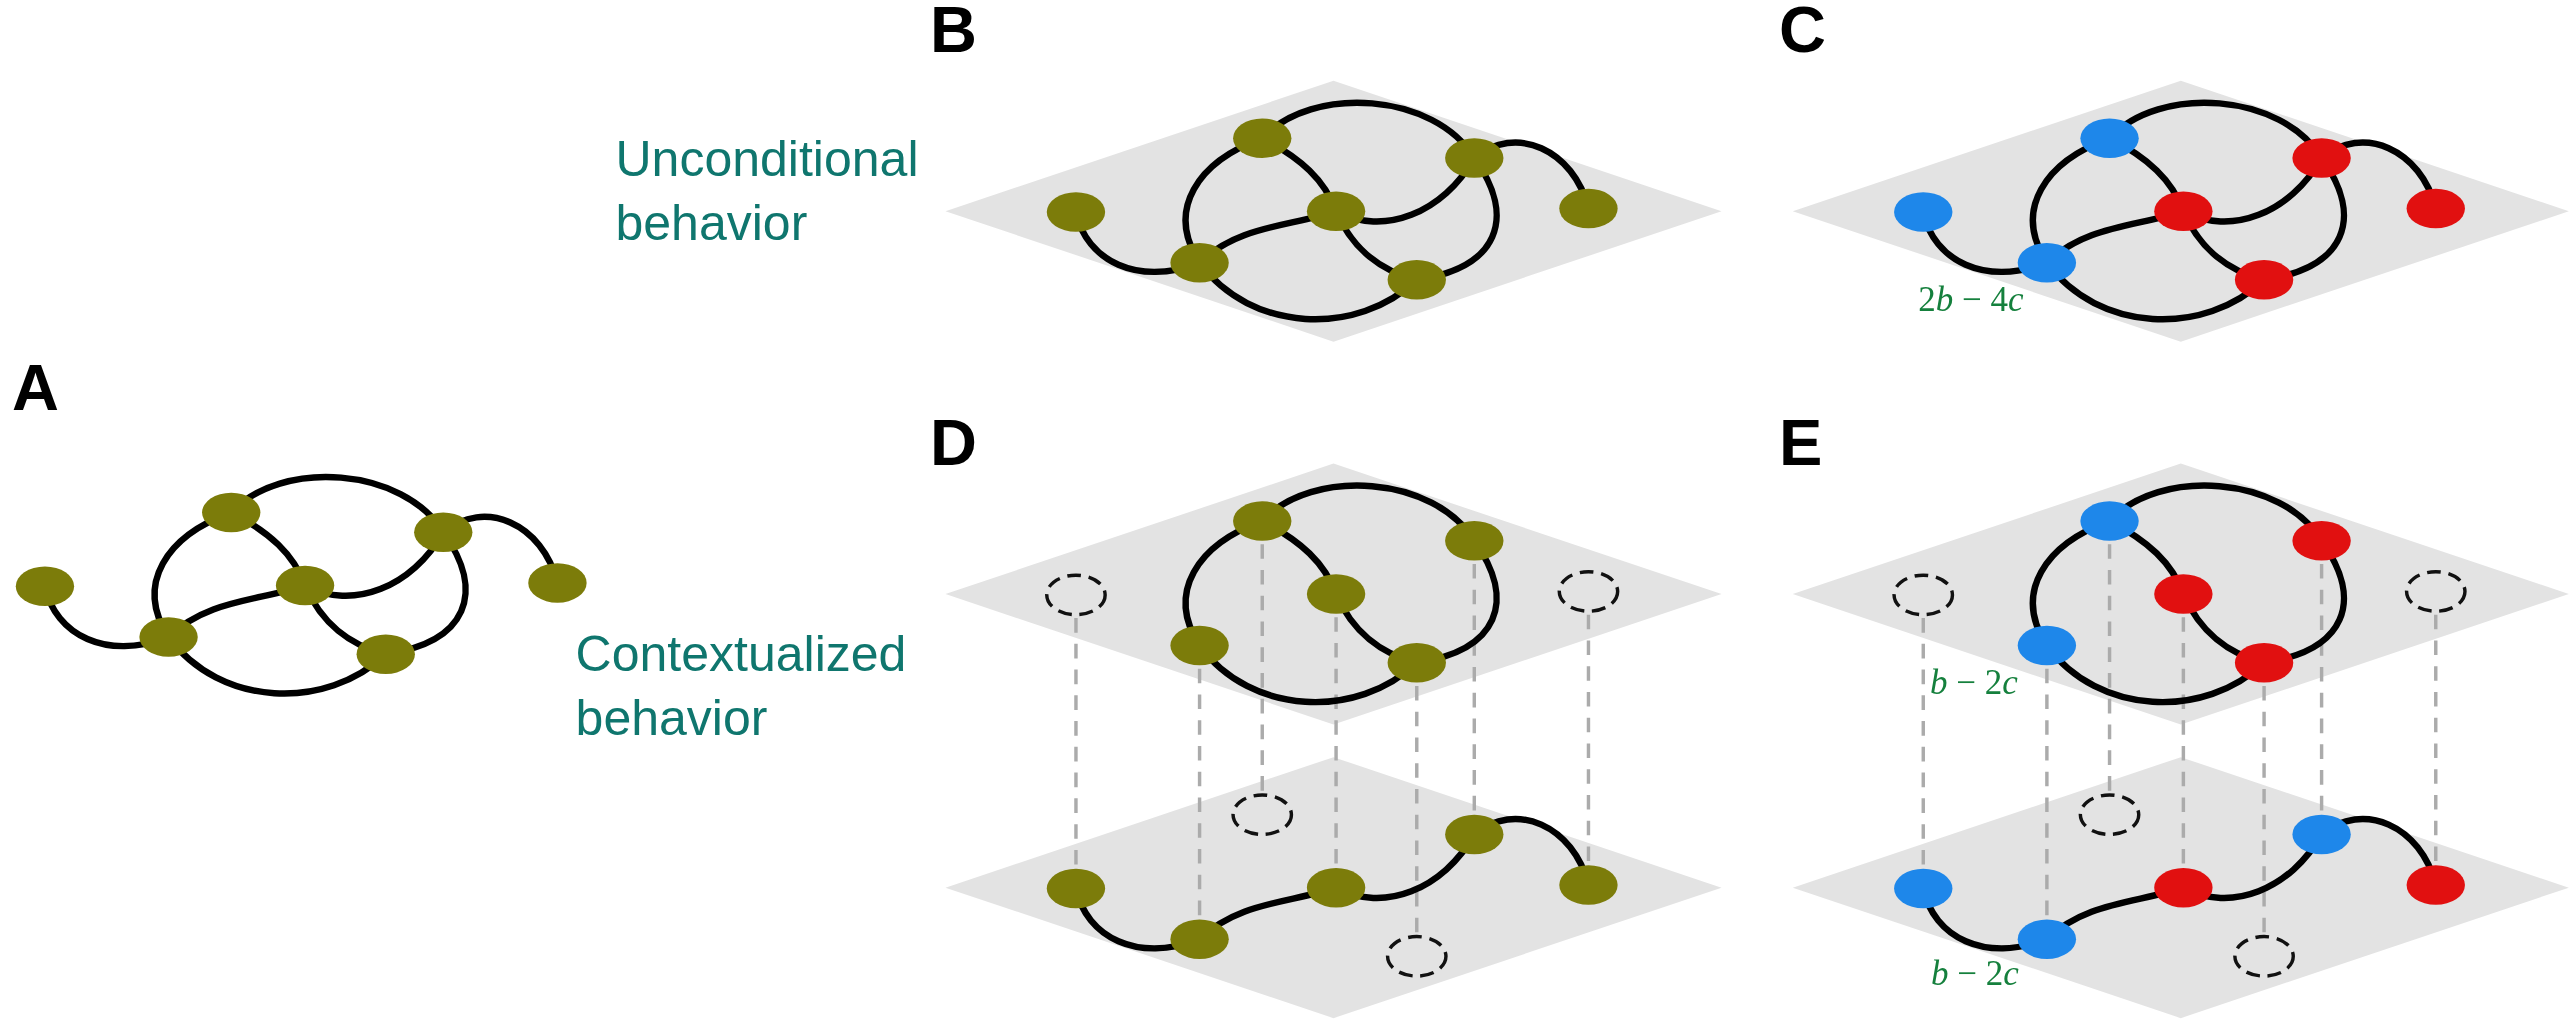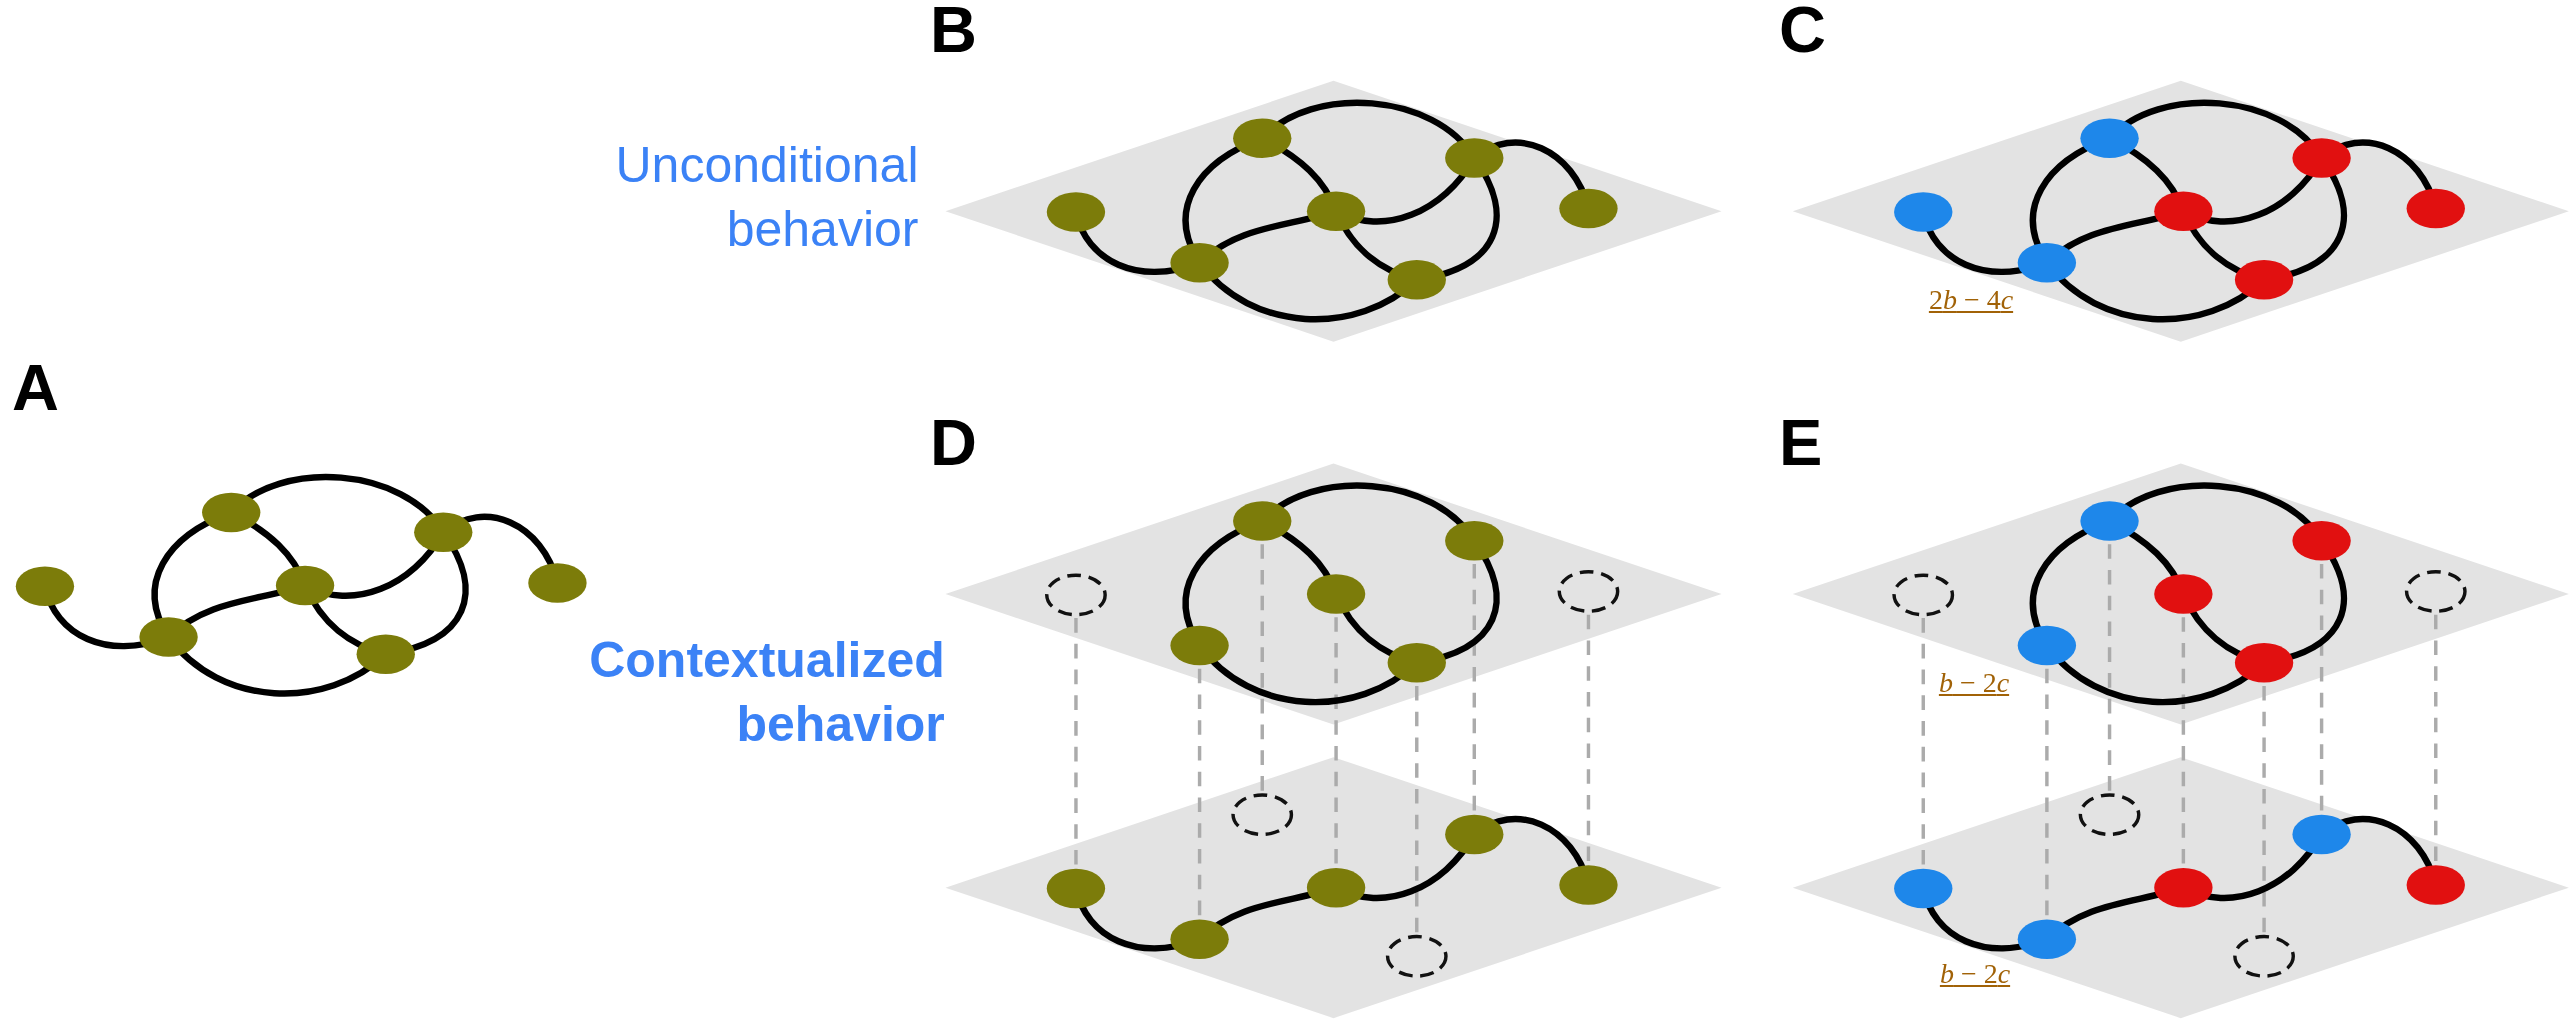--- a/index.html
+++ b/index.html
@@ -20,41 +20,39 @@
     letter-spacing:0;
   }
   #letter-A{left:12px;top:355px;}
   #letter-B{left:930px;top:-2.6px;}
   #letter-C{left:1779px;top:-2.6px;}
   #letter-D{left:930px;top:410px;}
   #letter-E{left:1779px;top:410px;}
   .row-label{
     position:absolute;
     transform:translateX(-50%);
-    text-align:right;
+    text-align:left;
     font-size:50px;
     line-height:64px;
-    color:#3b82f6;
+    color:#0f766e;
     white-space:nowrap;
-    margin-top:6px;
   }
   #label-unconditional{left:767px;top:127px;}
-  #label-contextualized{left:767px;top:622px;font-weight:bold;}
+  #label-contextualized{left:741px;top:622px;}
   .mathline{
     font-family:"Liberation Serif", serif;
     font-size:48px;
   }
   .math-label{
     position:absolute;
     transform:translate(-50%,-50%);
     font-family:"Liberation Serif", serif;
-    font-size:28px;
-    color:#a16207;
+    font-size:35px;
+    color:#15803d;
     white-space:nowrap;
-    text-decoration:underline;
   }
   #label-weight-c{left:1971px;top:300px;}
   #label-weight-e-top{left:1974px;top:683px;}
   #label-weight-e-bottom{left:1975px;top:974px;}
   .math i{font-style:italic;}
 </style>
 </head>
 <body>
 
 <div id="stage">

